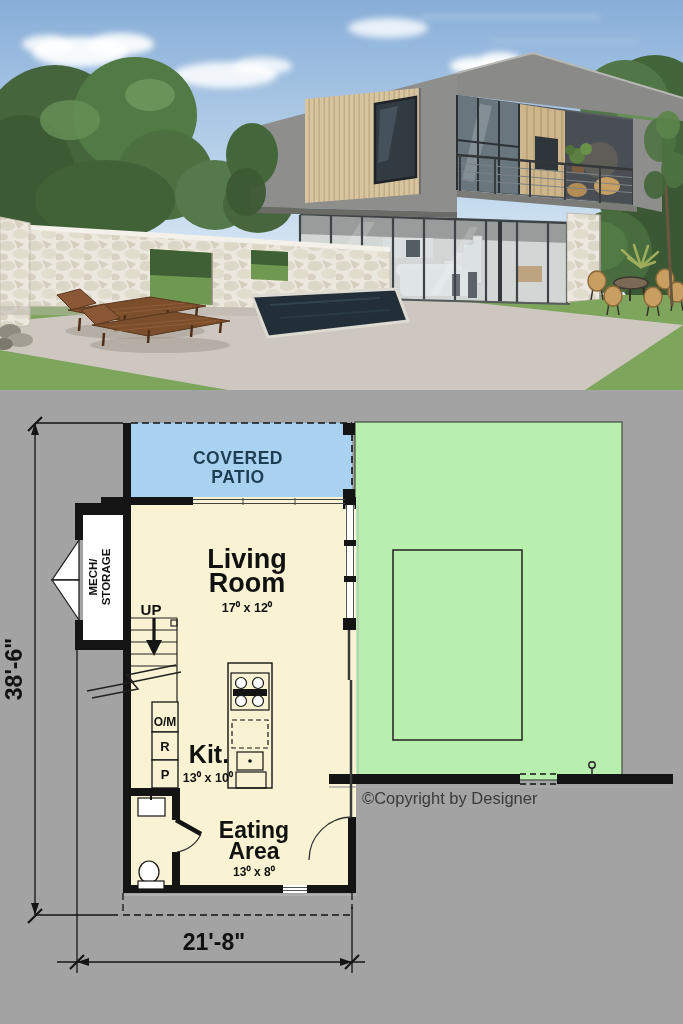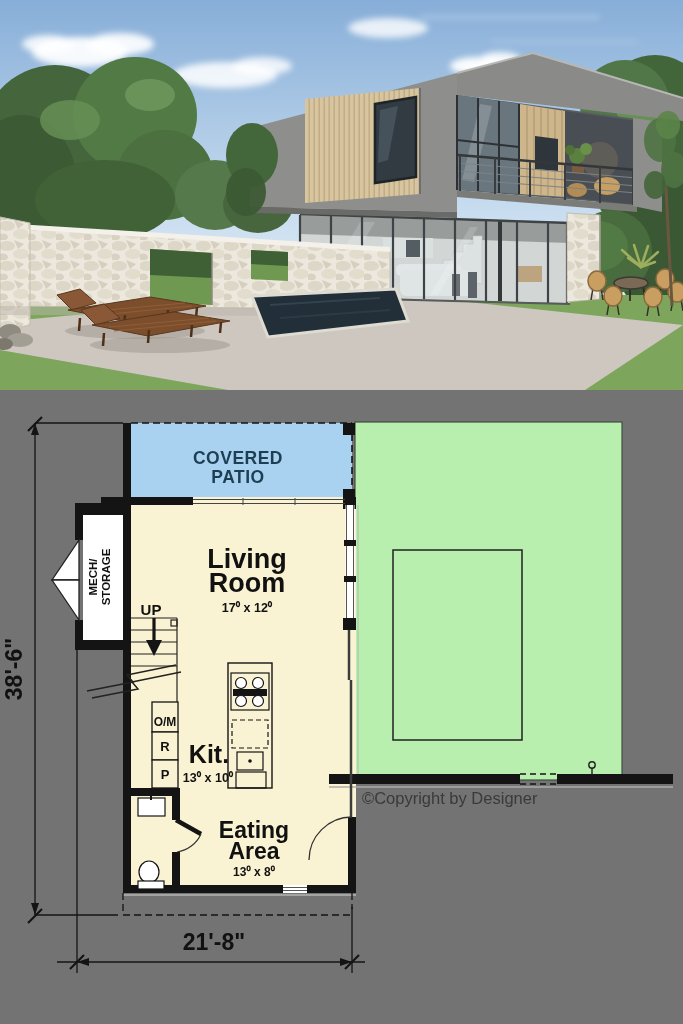--- a/index.html
+++ b/index.html
@@ -1,16 +1,16 @@
 <!DOCTYPE html>
 <html><head>
 <meta charset="utf-8">
 <style>
   html,body{margin:0;padding:0;background:#ffffff;}
-  .stage{position:relative;width:683px;height:1024px;background:#737373;overflow:hidden;
+  .stage{position:relative;width:683px;height:1024px;background:#a3a3a3;overflow:hidden;
          font-family:"Liberation Sans", sans-serif;}
   .render-svg{position:absolute;left:0;top:0;}
   .plan-svg{position:absolute;left:0;top:390px;}
   text{font-family:"Liberation Sans", sans-serif;}
   .plan-label{font-weight:bold;fill:#111111;}
   .dim-label{font-weight:bold;fill:#111111;}
 </style>
 </head>
 <body>
 

